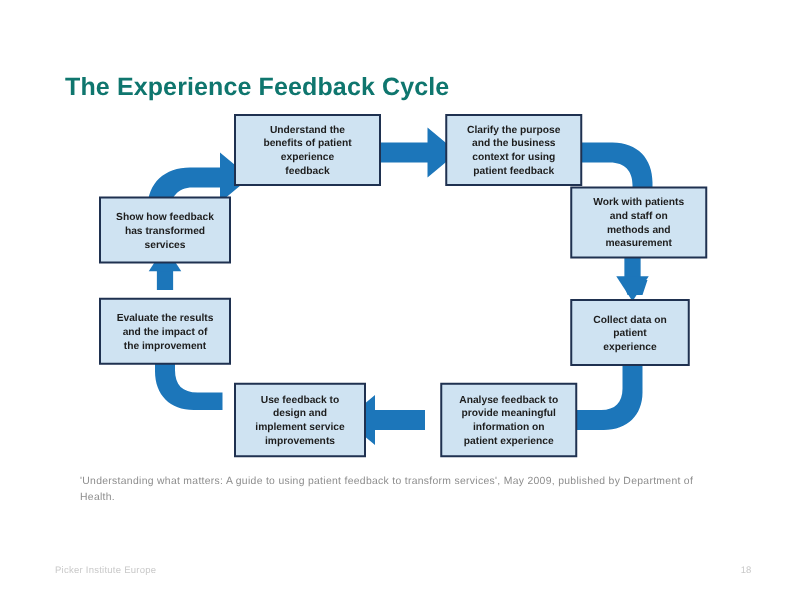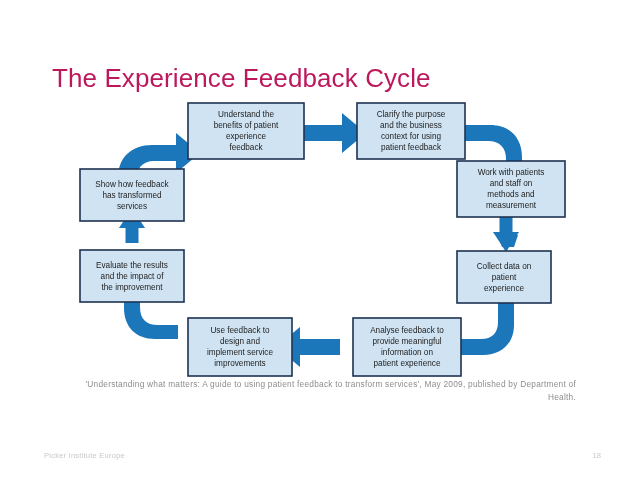--- a/index.html
+++ b/index.html
@@ -13,53 +13,54 @@
     position: relative;
     overflow: hidden;
     font-family: "Liberation Sans", sans-serif;
   }
 
   
   #slide-title {
     position: absolute;
     left: 52px;
     top: 46px;
-    font-size: 26px;
-    font-weight: normal;
-    color: #be185d;
+    font-size: 20px;
+    font-weight: bold;
+    color: #0f766e;
     letter-spacing: 0.1px;
     white-space: nowrap;
   }
 
   
   #diagram {
     position: absolute;
     left: 0px;
-    top: 95px;
+    top: 84px;
     width: 638px;
     height: 285px;
+    font-weight: bold;
   }
   #diagram svg {
     display: block;
   }
 
   
   .boxlabel {
     font-family: "Liberation Sans", sans-serif;
     font-size: 8.2px;
     fill: #1d1d1d;
   }
 
   
   #caption {
     position: absolute;
     left: 64px;
     top: 378px;
     width: 512px;
-    text-align: right;
+    text-align: left;
     font-size: 8.3px;
     line-height: 13px;
     color: #8d8d8d;
     letter-spacing: 0.25px;
   }
 
   
   #footer-bar {
     position: absolute;
     left: 0;

